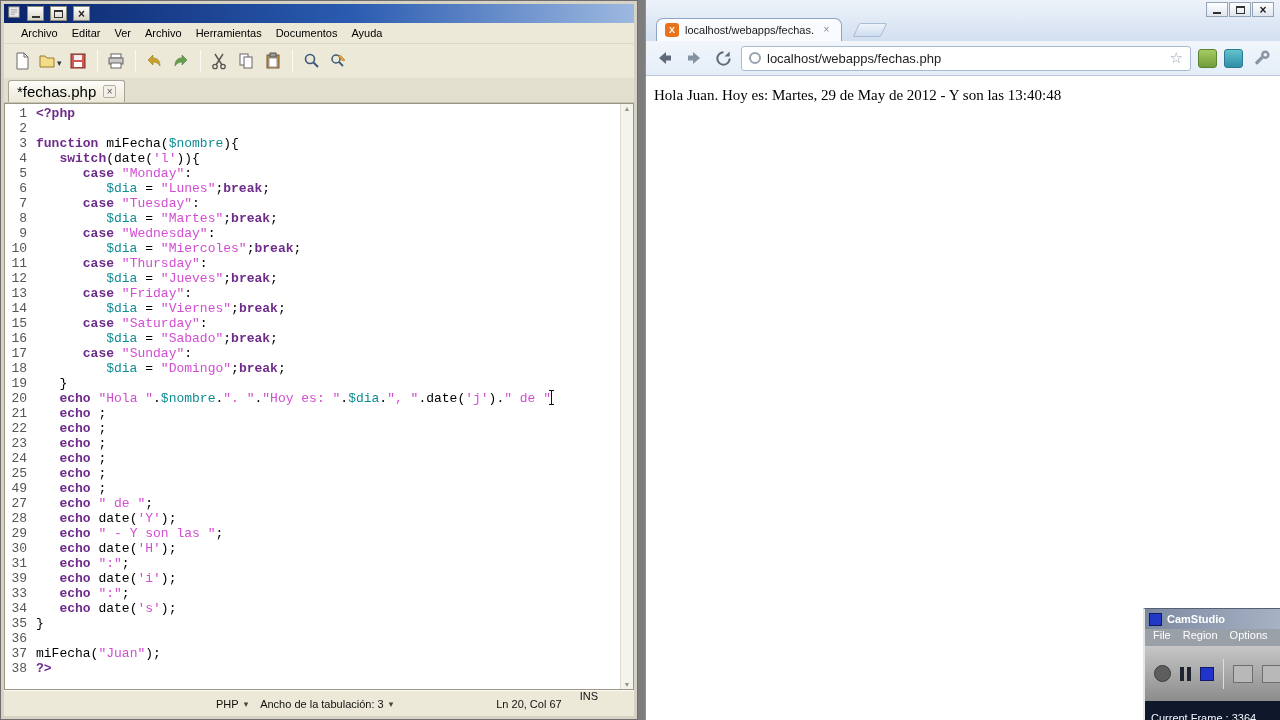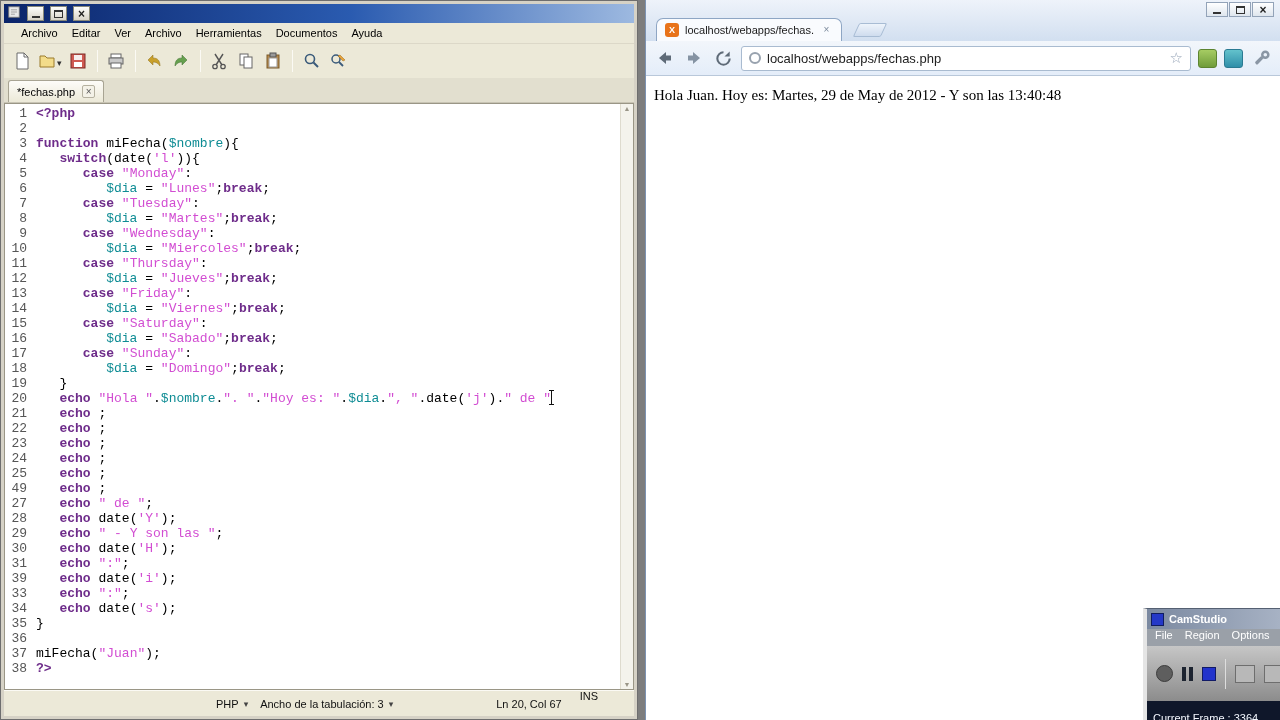--- a/index.html
+++ b/index.html
@@ -24,21 +24,21 @@
 
   .g-toolbar{height:34px;flex:0 0 auto;background:#ece9d8;display:flex;align-items:center;padding:0 4px}
   .tbtn{height:27px;min-width:27px;display:flex;align-items:center;justify-content:center;
     border:1px solid transparent;border-radius:2px;padding:0 2px}
   .tsep{width:1px;height:22px;background:#c5c1b0;border-right:1px solid #fbfaf4;margin:0 5px}
   .dd::before{content:"▾";font-size:9px;color:#333;margin-left:1px}
 
   .g-tabbar{height:25px;flex:0 0 auto;background:#e2dfcf;display:flex;align-items:flex-end;
     padding:2px 4px 0;border-bottom:1px solid #c8c4b4}
   .g-tab{height:22px;background:linear-gradient(#fdfcf8,#ece9d8);border:1px solid #a8a493;border-bottom:none;
-    border-radius:3px 3px 0 0;display:flex;align-items:center;gap:7px;padding:0 8px;font-size:11px}
+    border-radius:3px 3px 0 0;display:flex;align-items:center;gap:7px;padding:0 8px;font-size:15px}
   .tab-close{width:13px;height:13px;border:1px solid #b5b1a0;border-radius:2px;background:#f4f2e8;
     display:flex;align-items:center;justify-content:center}
   .tab-close::before{content:"×";font-size:10px;color:#555;line-height:1}
 
   .g-editor{flex:1;background:#fff;border:1px solid #9a9686;display:flex;overflow:hidden;position:relative}
   .gutter{flex:0 0 28px;padding:2px 6px 0 0;text-align:right;
     font:13px/15px "Liberation Mono",monospace;color:#565656;background:#fff}
   .codecol{flex:1;padding:2px 0 0 3px;font:13px/15px "Liberation Mono",monospace;white-space:pre;overflow:hidden}
   .code-line{height:15px;white-space:pre}
   .tok-plain{color:#000}
@@ -92,21 +92,21 @@
   .star{flex:0 0 auto}
   .star::before{content:"☆";font-size:15px;color:#97a5b8;line-height:1}
   .extbtn{width:19px;height:19px;border-radius:3px;flex:0 0 auto}
   .ext1{background:linear-gradient(#a6cc63,#6f9c3a);border:1px solid #5c8430}
   .ext2{background:linear-gradient(#63c2cc,#2f8ea9);border:1px solid #2a7a92}
 
   .c-content{flex:1;background:#fff;padding:11px 8px;font:15px "Liberation Serif",serif;color:#000}
 
   
   #cam{position:absolute;left:1143px;top:608px;width:137px;height:112px;overflow:hidden;
-    border-left:4px solid #e5e5e5;border-top:1px solid #556072;background:#9a9a9a;z-index:5}
+    border-left:2px solid #e5e5e5;border-top:1px solid #556072;background:#9a9a9a;z-index:5}
   .cam-title{height:20px;background:linear-gradient(to right,#7b89a0,#a7b2c4);display:flex;align-items:center;
     gap:5px;padding:0 4px}
   .cam-icon{width:13px;height:13px;background:#2438c8;border:1px solid #101c60;flex:0 0 auto}
   .cam-title .t{color:#fff;font-weight:bold;font-size:11px;white-space:nowrap}
   .cam-menu{height:17px;background:#9aa0a8;display:flex;align-items:flex-start;padding:0 2px;white-space:nowrap}
   .cam-menu span{color:#fff;font-size:11px;padding:0 6px}
   .cam-tools{height:55px;background:linear-gradient(#c6c6c6,#8c8c8c);display:flex;align-items:center;
     gap:9px;padding:0 9px}
   .rec{width:17px;height:17px;border-radius:50%;background:#5e5e5e;border:1px solid #3c3c3c;flex:0 0 auto}
   .pause{display:flex;gap:3px;flex:0 0 auto}

